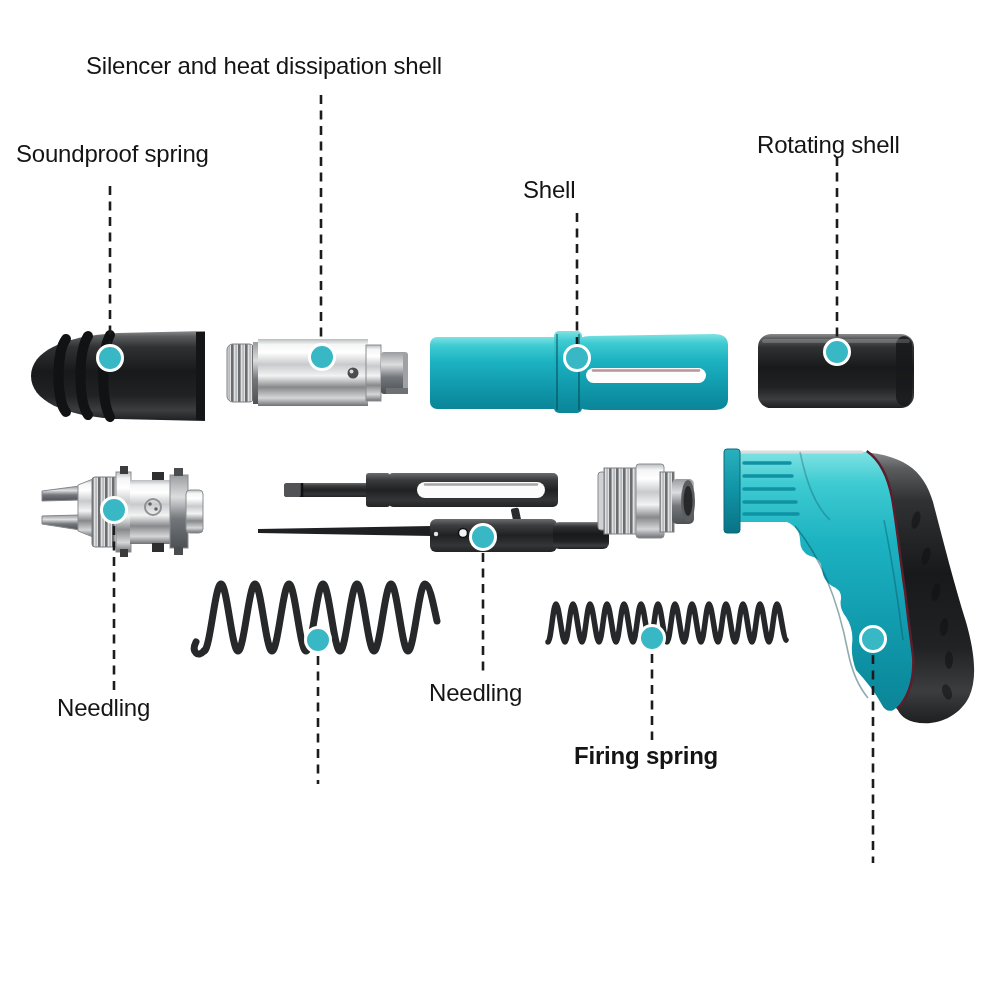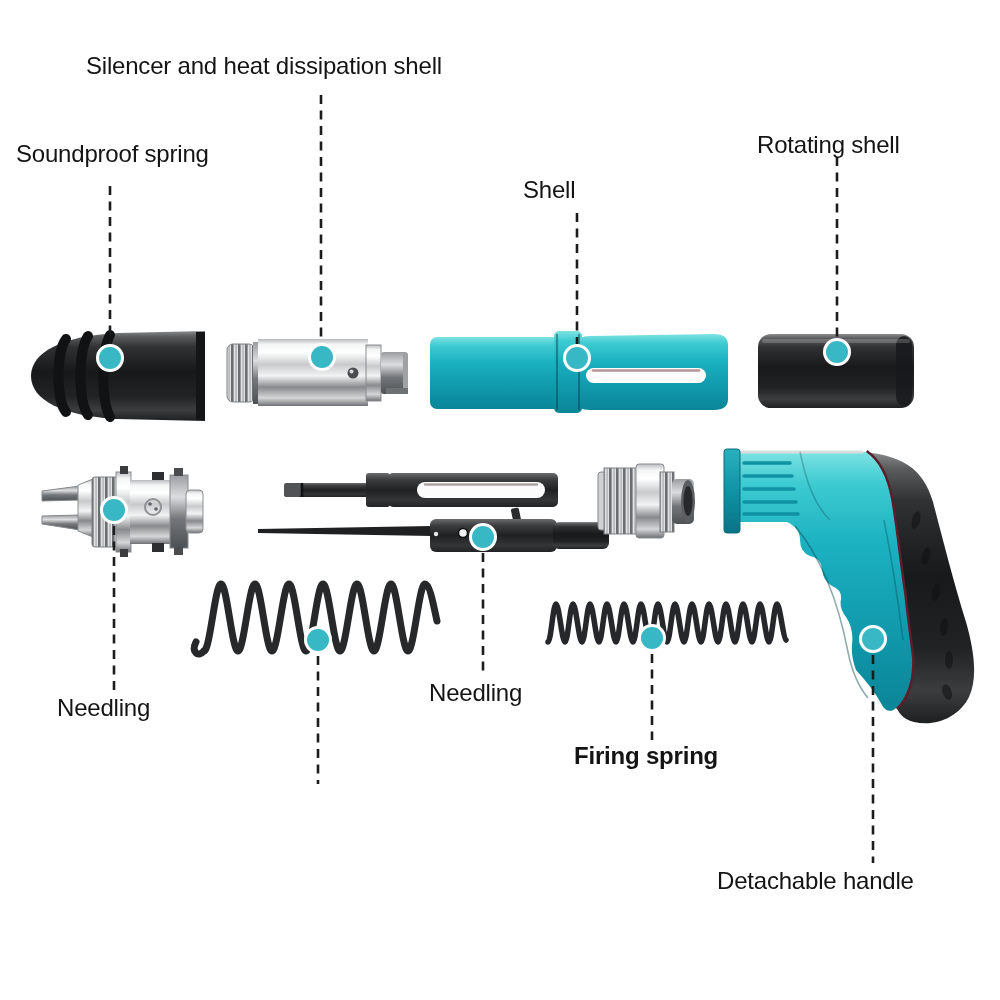--- a/index.html
+++ b/index.html
@@ -212,14 +212,13 @@
   </g>
 </svg>
 
   <div class="lbl" style="left:86px;top:53px;">Silencer and heat dissipation shell</div>
   <div class="lbl" style="left:16px;top:141px;">Soundproof spring</div>
   <div class="lbl" style="left:523px;top:177px;">Shell</div>
   <div class="lbl" style="left:757px;top:132px;">Rotating shell</div>
   <div class="lbl" style="left:57px;top:695px;">Needling</div>
   <div class="lbl" style="left:429px;top:680px;">Needling</div>
   <div class="lbl" style="left:574px;top:743px;font-weight:bold;">Firing spring</div>
-  <div class="lbl" style="left:717px;top:868px;">Detachable handle</div>
 </div>
 
 </body></html>

